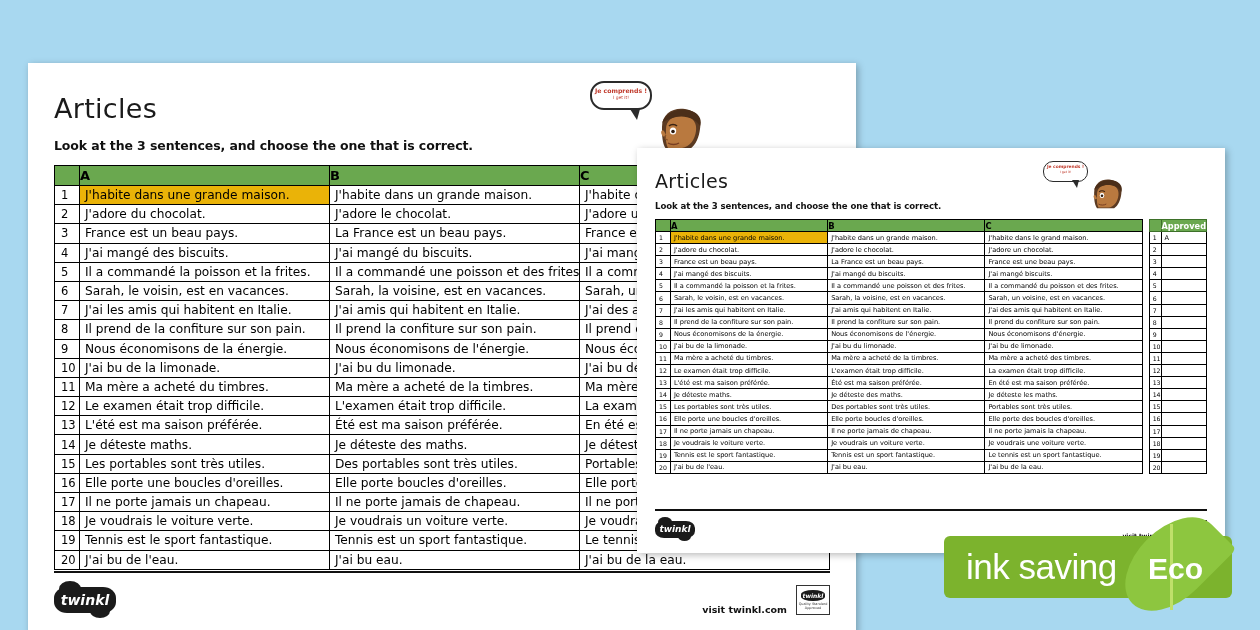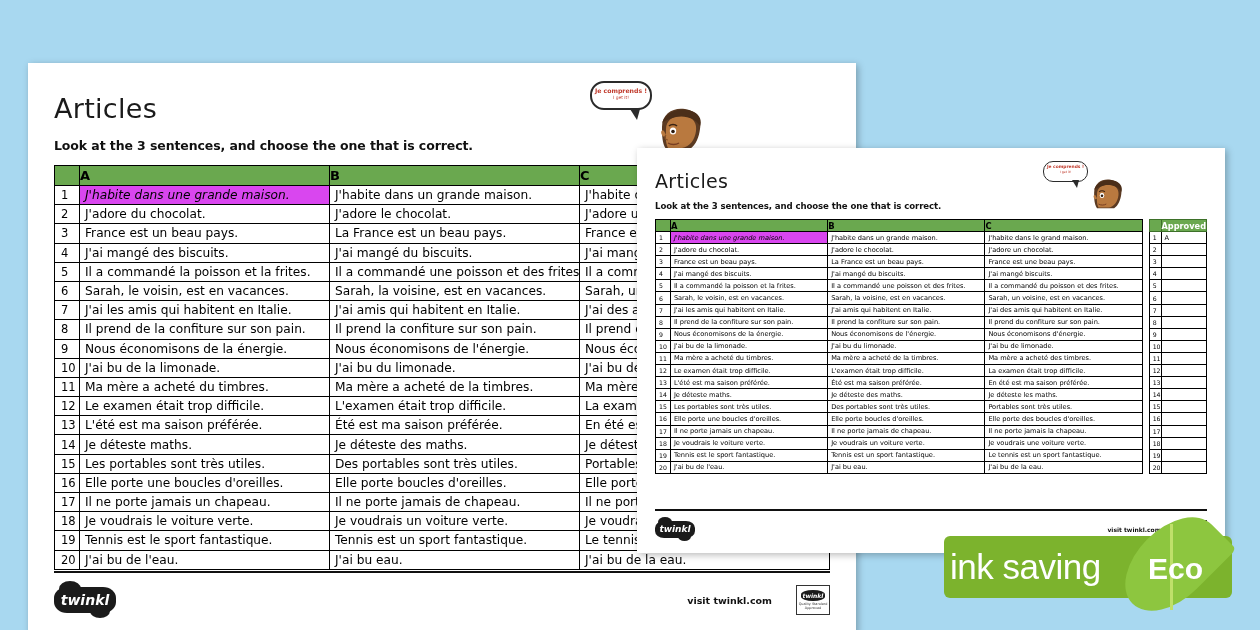--- a/index.html
+++ b/index.html
@@ -75,21 +75,21 @@
   th.hdr {
     background: #6aa84f;
     color: #ffffff;
     font-weight: bold;
     text-align: center;
     border: 1px solid #3d7029;
   }
   th.hdr-blank { background: #6aa84f; border: 1px solid #3d7029; }
 
   td.num { text-align: left; }
-  td.hl { background: #d946ef; font-style: italic; }
+  td.hl { background: #eab308; }
 
   
   .sheet-back .qtable { margin-top: 12px; width: 1160px; }
   .sheet-back .qtable th.hdr { font-size: 13px; height: 20px; }
   .sheet-back .qtable td { font-size: 12.2px; height: 19.2px; padding: 0 5px; }
   .sheet-back .qtable td.num { padding: 0 0 0 6px; font-size: 11.5px; }
   .sheet-back col.c-num { width: 24px; }
   .sheet-back col.c-opt { width: 240px; }
 
   
@@ -165,21 +165,21 @@
   .sheet-front .twinkl-logo { width: 40px; height: 17px; font-size: 9px; border-radius: 9px/7px; }
   .twinkl-logo::before, .twinkl-logo::after {
     content:""; position:absolute; background:#1b1b1b; border-radius:50%;
   }
   .sheet-back .twinkl-logo::before { width:22px; height:16px; left:5px; top:-6px; }
   .sheet-back .twinkl-logo::after  { width:20px; height:14px; right:6px; bottom:-5px; }
   .sheet-front .twinkl-logo::before { width:14px; height:10px; left:3px; top:-4px; }
   .sheet-front .twinkl-logo::after  { width:13px; height:9px; right:4px; bottom:-3px; }
   .twinkl-logo span { position: relative; z-index: 2; }
 
-  .visit-group { display: flex; align-items: center; gap: 24px; }
+  .visit-group { display: flex; align-items: flex-end; gap: 9px; }
   .visit-text { font-weight: bold; color: #111; }
   .sheet-back .visit-text { font-size: 9.5px; }
   .sheet-front .visit-text { font-size: 6px; }
 
   .badge {
     border: 1px solid #333; display:flex; flex-direction:column;
     align-items:center; justify-content:center; position:relative; background:#fff;
   }
   .sheet-back .badge { width: 34px; height: 30px; }
   .sheet-front .badge { width: 22px; height: 19px; }
@@ -197,21 +197,21 @@
     left: 944px; top: 536px;
     width: 288px; height: 62px;
     background: #7cb32d;
     border-radius: 6px;
     display: flex; align-items: center;
   }
   .eco-text {
     color: #ffffff;
     font-family: "Liberation Sans", sans-serif;
     font-size: 35px;
-    margin-left: 6px;
+    margin-left: 22px;
     letter-spacing: -0.5px;
   }
   .eco-leaf {
     position: absolute;
     left: 1137px; top: 508px;
     width: 70px; height: 112px;
     background: #8dc63f;
     border-radius: 50% 6% 50% 50%;
     transform: rotate(45deg);
   }

